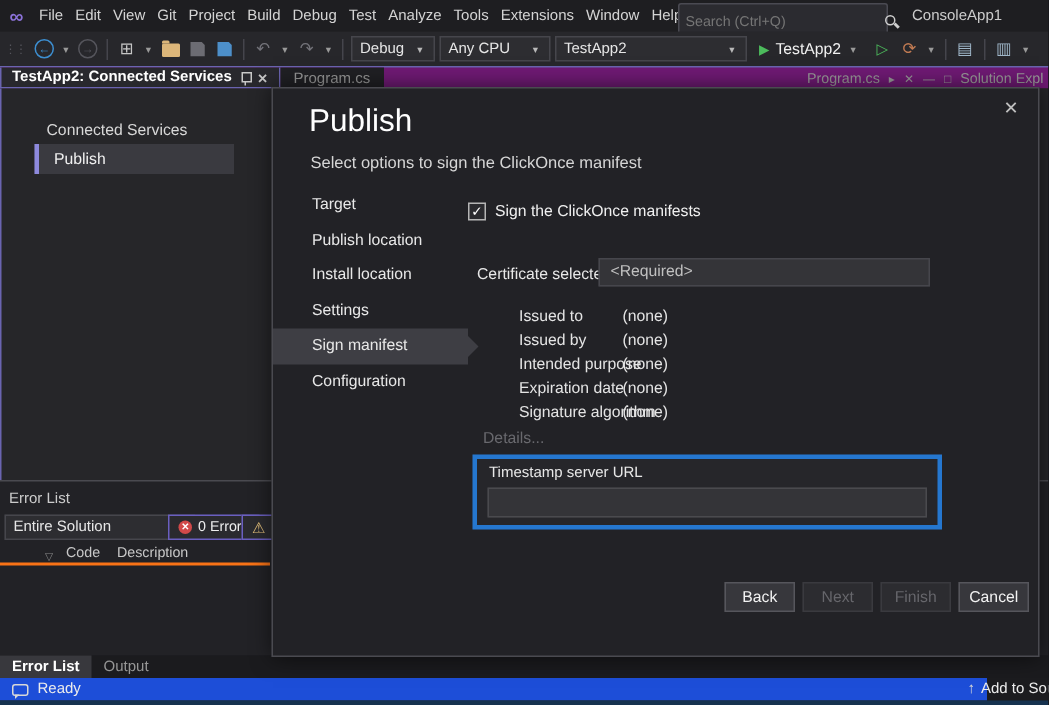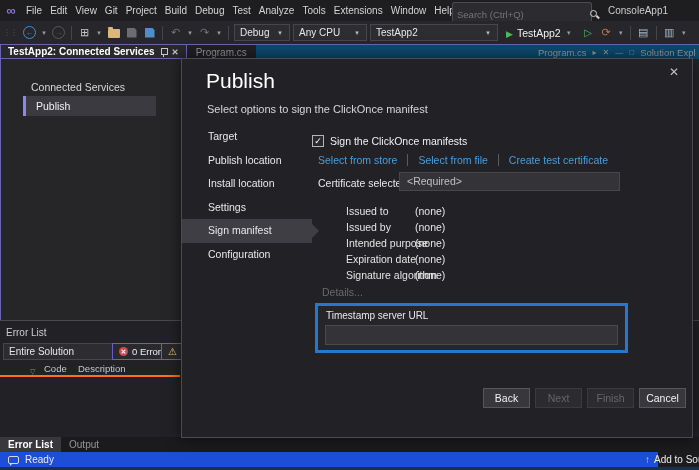--- a/index.html
+++ b/index.html
@@ -52,21 +52,21 @@
   .g-panel2::before { content:"▥"; color:#9fb6c8; font-size:11px; }
   .g-undo::before { content:"↶"; color:#73737a; }
   .g-redo::before { content:"↷"; color:#73737a; }
   .g-back::before { content:"←"; }
   .g-fwd::before { content:"→"; }
   .g-newproj::before { content:"⊞"; color:#c5c5c5; font-size:11px; }
   .g-caret-d::before { content:"▾"; }
 
   
   .tabrow { position:absolute; left:0; top:44px; width:699px; height:15px;
-    background:#0c4a6e; border-top:1px solid #6a64b0; display:flex; }
+    background:#701a75; border-top:1px solid #6a64b0; display:flex; }
   .tab-active { display:flex; align-items:center; gap:5px; padding:0 7px;
     background:#28282d; border:1px solid #6a64b0; border-top:none;
     font-size:10px; font-weight:bold; color:#ffffff; }
   .pin { position:relative; width:7px; height:10px; }
   .pin::before { content:""; position:absolute; left:1px; top:1px; width:5px; height:5px; border:1px solid #c8c8c8; }
   .pin::after { content:""; position:absolute; left:3px; top:7px; width:1px; height:3px; background:#c8c8c8; }
   .tclose { font-size:8.5px; color:#c8c8c8; }
   .tab2 { padding:0 9px; line-height:15px; color:#969696; font-size:10px; background:#202024; }
   .rightstrip { position:absolute; left:538px; top:0; height:15px; display:flex;
     align-items:center; gap:6px; color:#9a9a9a; font-size:9.5px; white-space:nowrap; }
@@ -309,27 +309,20 @@
         <span class="navarrow"></span>
       </div>
       <div class="nav-item">Configuration</div>
     </div>
 
     <div class="cbrow">
       <span class="cbox">✓</span>
       <span class="cbl">Sign the ClickOnce manifests</span>
     </div>
 
-    <div class="linksrow">
-      <span class="lnk">Select from store</span>
-      <span class="lnksep"></span>
-      <span class="lnk">Select from file</span>
-      <span class="lnksep"></span>
-      <span class="lnk">Create test certificate</span>
-    </div>
 
     <div class="certlabel">Certificate selected</div>
     <div class="certinput">&lt;Required&gt;</div>
 
     <div class="grid-label" style="top:146px">Issued to</div>
     <div class="grid-value" style="top:146px">(none)</div>
     <div class="grid-label" style="top:162px">Issued by</div>
     <div class="grid-value" style="top:162px">(none)</div>
     <div class="grid-label" style="top:178px">Intended purpose</div>
     <div class="grid-value" style="top:178px">(none)</div>

